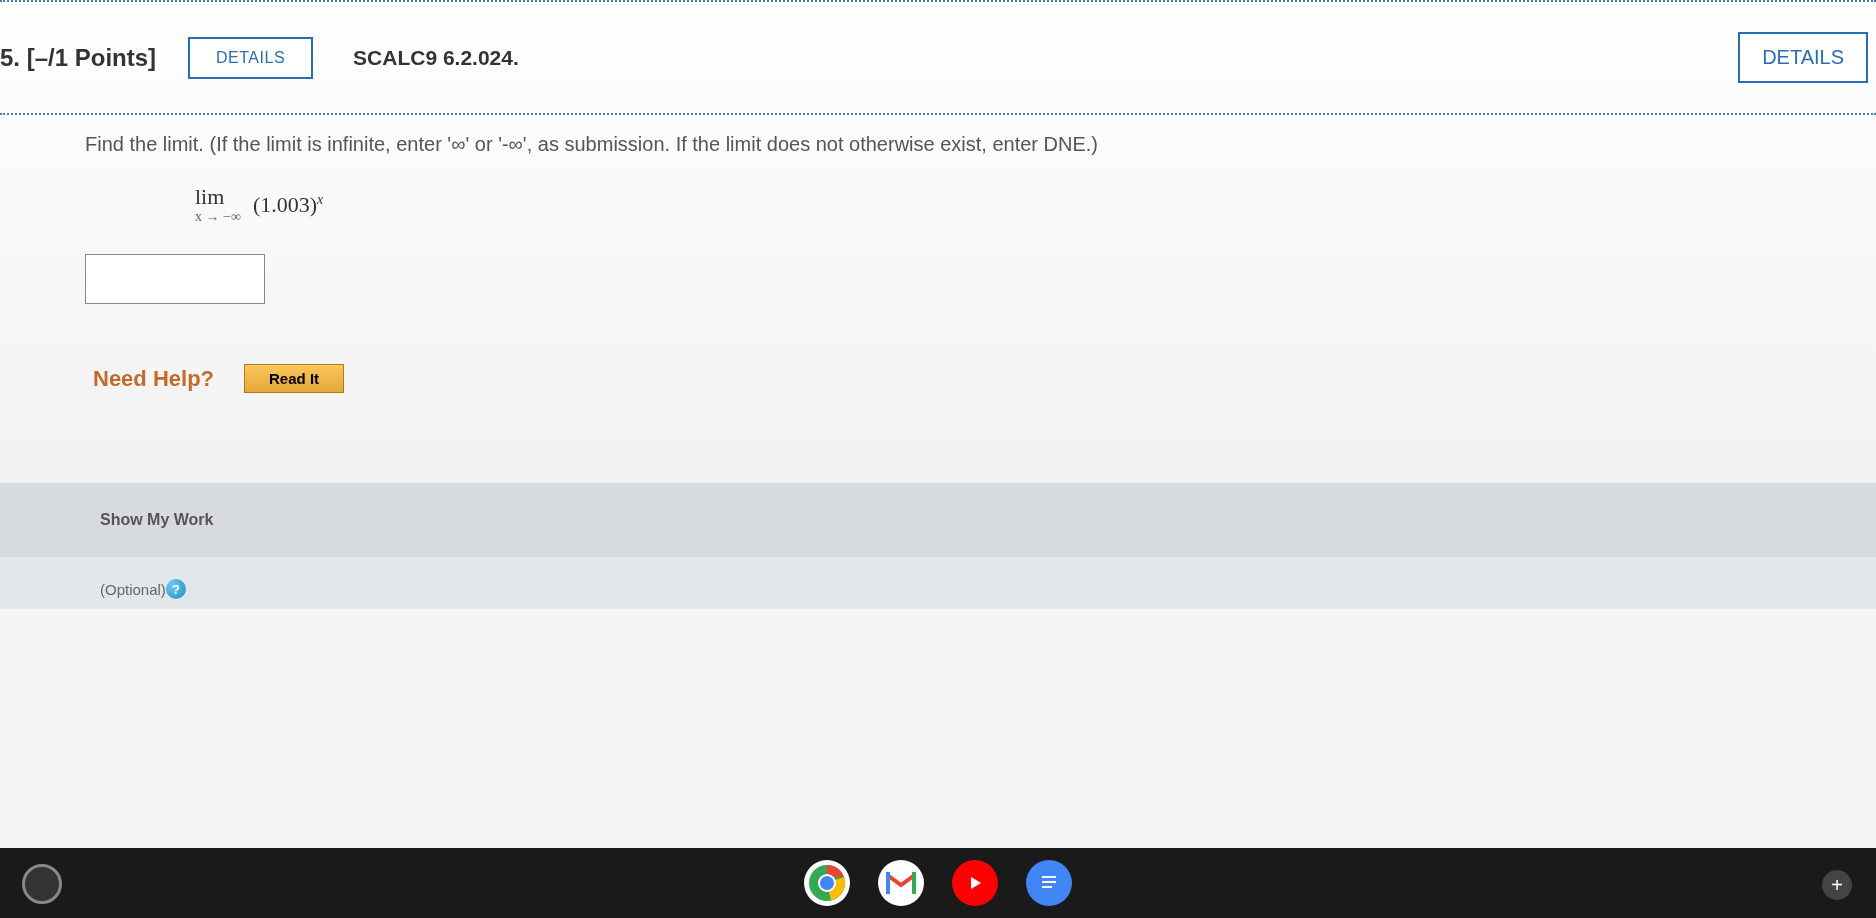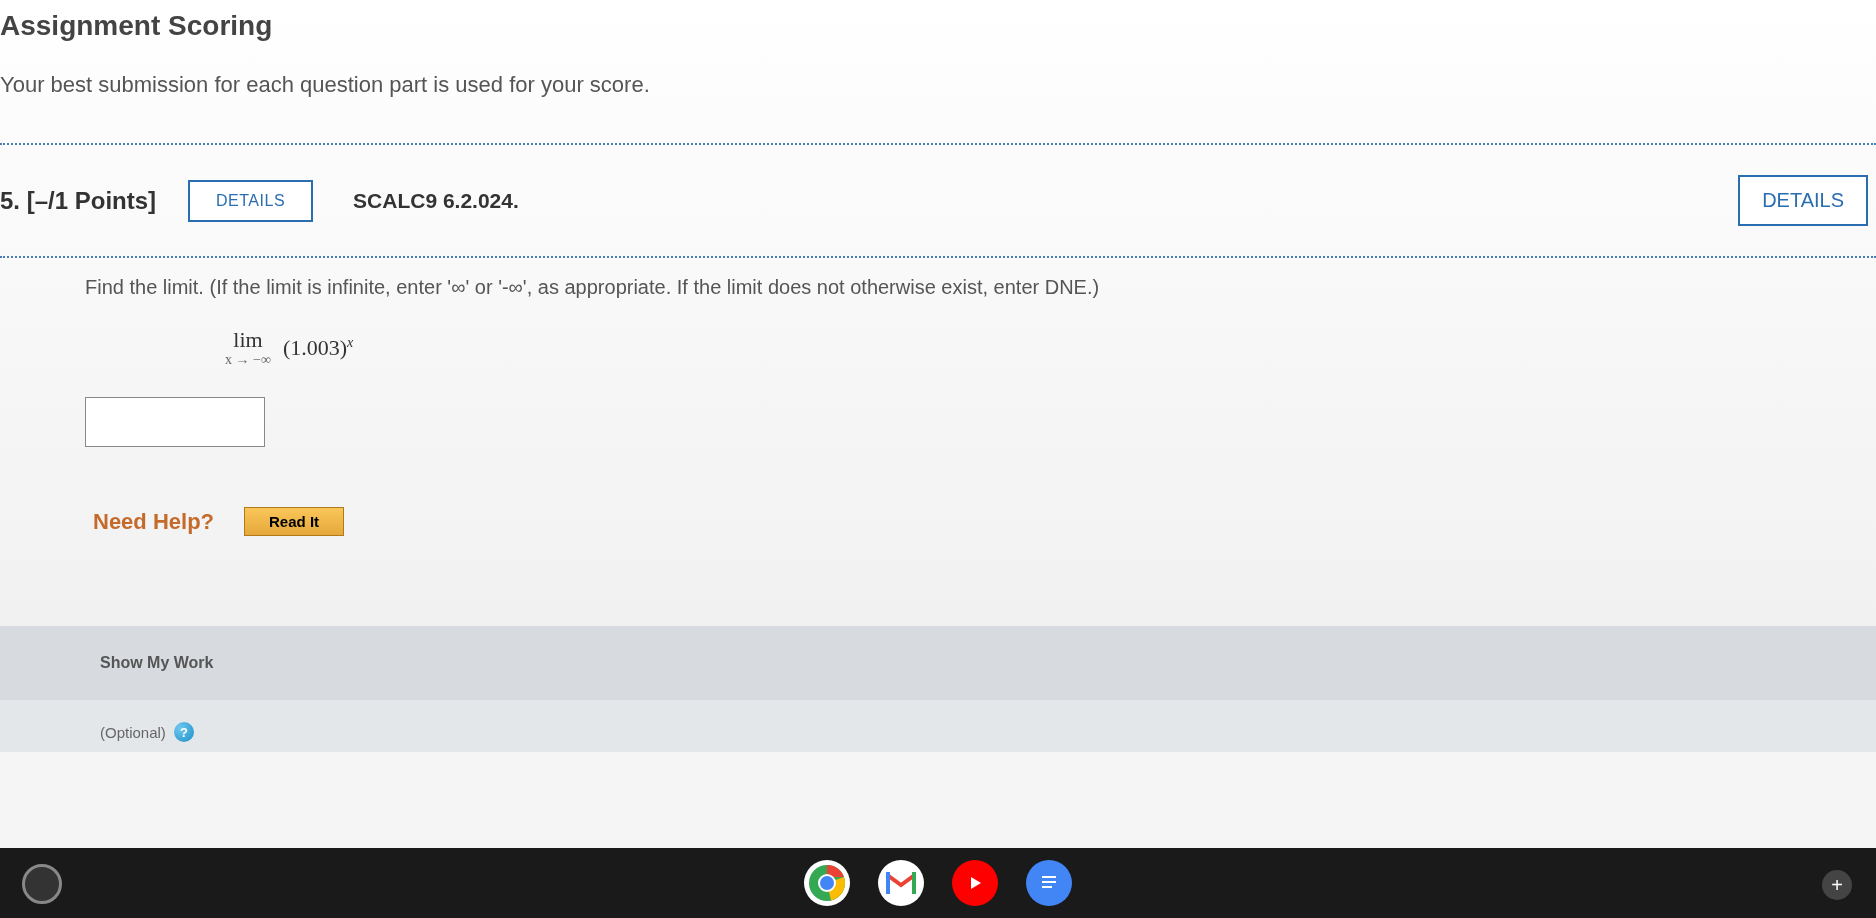--- a/index.html
+++ b/index.html
@@ -88,23 +88,22 @@
     color: #333;
     padding-left: 110px;
     margin-bottom: 30px;
     display: flex;
     align-items: center;
     gap: 12px;
   }
   .lim-block {
     display: inline-flex;
     flex-direction: column;
-    align-items: center;
+    align-items: flex-start;
     line-height: 1;
-    margin-left: 30px;
   }
   .lim-top { font-size: 22px; }
   .lim-bot { font-size: 14px; color: #666; margin-top: 2px; }
   .base-exp { display: inline-block; }
   .exp { font-size: 14px; vertical-align: super; font-style: italic; }
   .answer-input {
     width: 180px;
     height: 50px;
     border: 1px solid #888;
     background: #fff;
@@ -142,21 +141,20 @@
     font-weight: 700;
     color: #555;
     cursor: pointer;
     display: inline-block;
   }
   .optional-row {
     padding: 22px 0 10px 100px;
     background: #e4e7ea;
     display: flex;
     align-items: center;
-    gap: 8px;
     font-size: 15px;
     color: #666;
   }
   .help-icon {
     width: 20px; height: 20px;
     border-radius: 50%;
     background: radial-gradient(circle at 30% 30%, #6fc8ef, #1a8fc9);
     color: #fff;
     font-size: 13px;
     font-weight: 700;
@@ -206,36 +204,32 @@
     justify-content: center;
     font-size: 20px;
     cursor: pointer;
   }
 </style>
 </head>
 <body>
 
 <div class="content-wrap">
 
-  <div class="header-section">
-    <div class="assignment-title">Assignment Scoring</div>
-    <div class="assignment-desc">Your best submission for each question part is used for your score.</div>
-  </div>
 
   <hr class="dotted-divider">
 
   <div class="question-header">
     <span class="q-number">5. [–/1 Points]</span>
     <button class="btn-outline">DETAILS</button>
     <span class="book-ref">SCALC9 6.2.024.</span>
     <button class="practice-btn">DETAILS</button>
   </div>
 
   <div class="question-body">
-    <div class="prompt-text">Find the limit. (If the limit is infinite, enter '∞' or '-∞', as appropriate. If the limit does not otherwise exist, enter DNE.)</div>
+    <div class="prompt-text">Find the limit. (If the limit is infinite, enter '∞' or '-∞', as submission. If the limit does not otherwise exist, enter DNE.)</div>
 
     <div class="math-expr">
       <span class="lim-block">
         <span class="lim-top">lim</span>
         <span class="lim-bot">x → −∞</span>
       </span>
       <span class="base-exp">
         <span>(1.003)</span><span class="exp">x</span>
       </span>
     </div>

